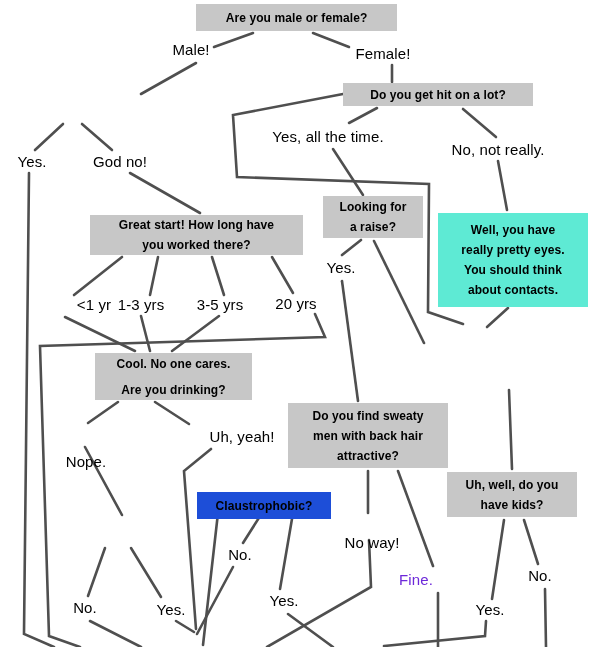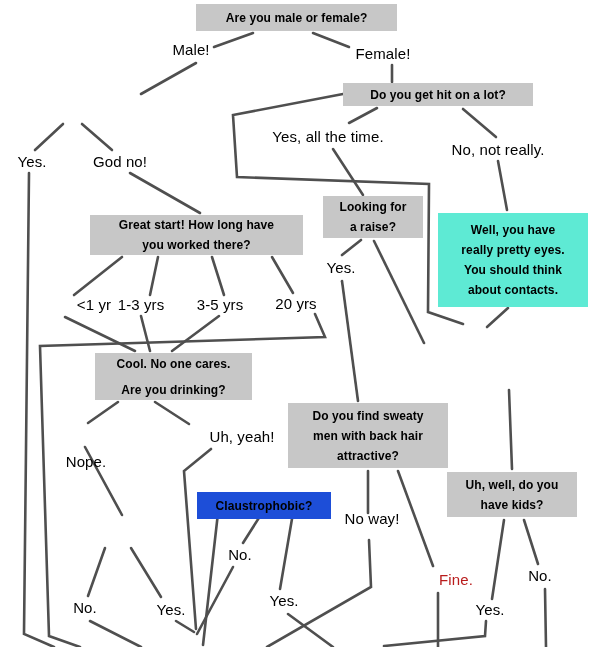--- a/index.html
+++ b/index.html
@@ -141,21 +141,21 @@
     <div class="lbl" style="left: 120px; top: 162px; color: rgb(0, 0, 0);">God no!</div>
     <div class="lbl" style="left: 328px; top: 137px; color: rgb(0, 0, 0);">Yes, all the time.</div>
     <div class="lbl" style="left: 498px; top: 150px; color: rgb(0, 0, 0);">No, not really.</div>
     <div class="lbl" style="left: 341px; top: 268px; color: rgb(0, 0, 0);">Yes.</div>
     <div class="lbl" style="left: 70px; top: 305px; color: rgb(0, 0, 0); margin-left: 24px;">&lt;1 yr</div>
     <div class="lbl" style="left: 141px; top: 305px; color: rgb(0, 0, 0);">1-3 yrs</div>
     <div class="lbl" style="left: 220px; top: 305px; color: rgb(0, 0, 0);">3-5 yrs</div>
     <div class="lbl" style="left: 296px; top: 304px; color: rgb(0, 0, 0);">20 yrs</div>
     <div class="lbl" style="left: 86px; top: 434px; color: rgb(0, 0, 0); margin-top: 28px;">Nope.</div>
     <div class="lbl" style="left: 218px; top: 437px; color: rgb(0, 0, 0); margin-left: 24px;">Uh, yeah!</div>
-    <div class="lbl" style="left: 372px; top: 519px; color: rgb(0, 0, 0);">No way!</div>
+    <div class="lbl" style="left: 372px; top: 543px; color: rgb(0, 0, 0);">No way!</div>
     <div class="lbl" style="left: 240px; top: 555px; color: rgb(0, 0, 0);">No.</div>
-    <div class="lbl" style="left: 456px; top: 580px; color: #b91c1c;">Fine.</div>
+    <div class="lbl" style="left: 416px; top: 580px; color: #6d28d9;">Fine.</div>
     <div class="lbl" style="left: 540px; top: 576px; color: rgb(0, 0, 0);">No.</div>
     <div class="lbl" style="left: 85px; top: 608px; color: rgb(0, 0, 0);">No.</div>
     <div class="lbl" style="left: 171px; top: 610px; color: rgb(0, 0, 0);">Yes.</div>
     <div class="lbl" style="left: 284px; top: 601px; color: rgb(0, 0, 0);">Yes.</div>
     <div class="lbl" style="left: 490px; top: 610px; color: rgb(0, 0, 0);">Yes.</div>
   </div>
 
 </body></html>

